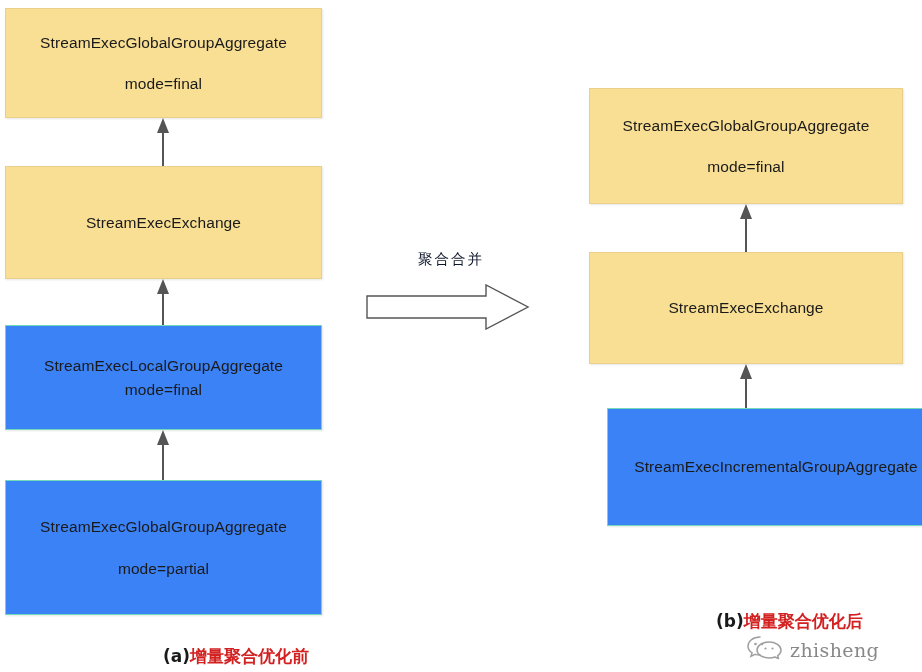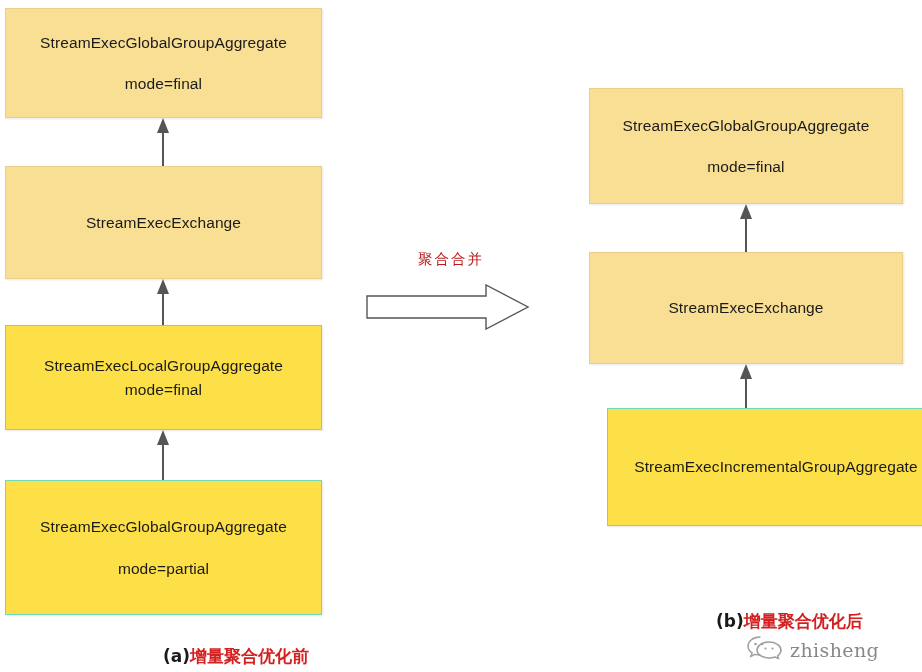--- a/index.html
+++ b/index.html
@@ -34,21 +34,21 @@
     line-height: 1.25;
     letter-spacing: 0.1px;
     border: 1px solid rgba(160,150,110,0.55);
     box-shadow: 1px 1px 2px rgba(0,0,0,0.10);
   }
   .node.yellow {
     background: #f9df94;
     border-color: #e8d08a;
   }
   .node.teal {
-    background: #fde047;
+    background: #3b82f6;
     border-color: #6fd9ba;
   }
   .node .line2 {
     margin-top: 22px;
   }
   .node.tight .line2 {
     margin-top: 4px;
   }
 
   
@@ -66,21 +66,21 @@
     left: 366px;
     top: 284px;
   }
   #transform-label {
     position: absolute;
     left: 366px;
     top: 250px;
     width: 170px;
     text-align: center;
     font-size: 14.5px;
-    color: #b91c1c;
+    color: #0f172a;
     font-family: "DejaVu Sans", "Liberation Sans", sans-serif;
     letter-spacing: 2px;
   }
 
   
   .caption {
     position: absolute;
     font-size: 17px;
     font-weight: bold;
     white-space: nowrap;

